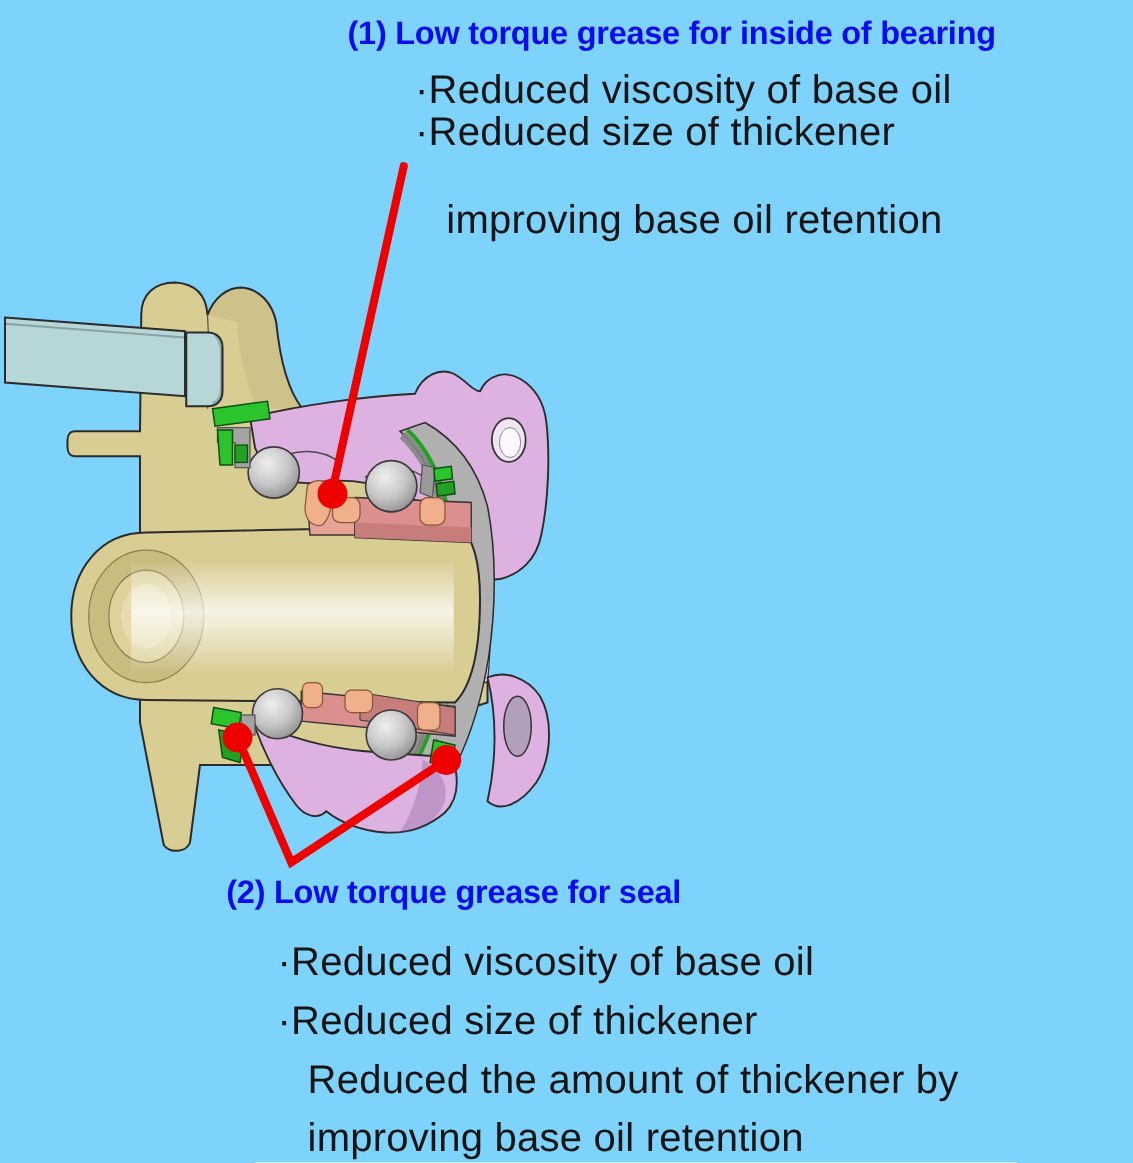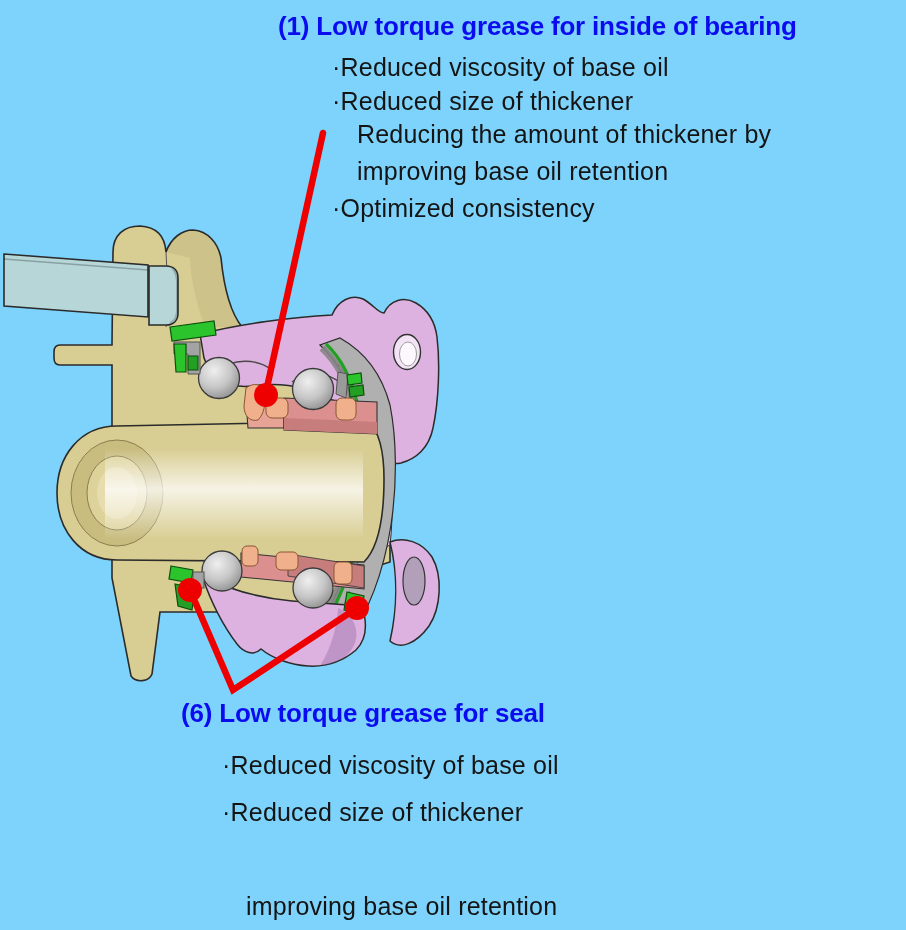--- a/index.html
+++ b/index.html
@@ -1,21 +1,21 @@
 <!DOCTYPE html>
 <html><head>
 <meta charset="utf-8">
 <style>
   html,body{margin:0;padding:0;background:#fff;}
   .stage{position:relative;width:906px;height:930px;background:#7dd3fc;overflow:hidden;
          font-family:"Liberation Sans","DejaVu Sans",sans-serif;}
   .fig{position:absolute;left:0;top:0;width:906px;height:930px;}
   .txt{position:absolute;white-space:nowrap;}
   .heading{font-size:26px;font-weight:700;color:#0b0bef;letter-spacing:-0.2px;}
-  .body-line{font-size:25px;color:#141414;letter-spacing:0.2px;}
+  .body-line{font-size:32px;color:#141414;letter-spacing:0.2px;}
   
   .h1{left:278px;top:11px;}
   .a1l0{left:332px;top:53px;}
   .a1l1{left:332px;top:87px;}
   .a1l2{left:357px;top:120px;}
   .a1l3{left:357px;top:157px;}
   .a1l4{left:332px;top:194px;}
   .a1l5{left:357px;top:229px;}
   .a1l6{left:357px;top:264px;}
   
@@ -144,22 +144,21 @@
     <line x1="323" y1="133" x2="266" y2="392" stroke-width="6.5" stroke-linecap="round" stroke="#ee0000"></line>
     <circle cx="266" cy="395" r="12" fill="#ee0000"></circle>
     <polyline points="190,590 233,690 357,608" fill="none" stroke-width="6.5" stroke-linecap="round" stroke="#ee0000"></polyline>
     <circle cx="190" cy="590" r="12" fill="#ee0000"></circle>
     <circle cx="357" cy="608" r="12" fill="#ee0000"></circle>
   </svg>
 
   <div class="txt heading h1">(1) Low torque grease for inside of bearing</div>
   <div class="txt body-line a1l0">·Reduced viscosity of base oil</div>
   <div class="txt body-line a1l1">·Reduced size of thickener</div>
-  <div class="txt body-line a1l2">Reducing the amount of thickener by</div>
   <div class="txt body-line a1l3">improving base oil retention</div>
-  <div class="txt body-line a1l4">·Optimized consistency</div>
 
-  <div class="txt heading h2">(6) Low torque grease for seal</div>
+  <div class="txt heading h2">(2) Low torque grease for seal</div>
   <div class="txt body-line a2l0">·Reduced viscosity of base oil</div>
   <div class="txt body-line a2l1">·Reduced size of thickener</div>
+  <div class="txt body-line a2l2">Reduced the amount of thickener by</div>
   <div class="txt body-line a2l3">improving base oil retention</div>
 
 </div>
 
 </body></html>

